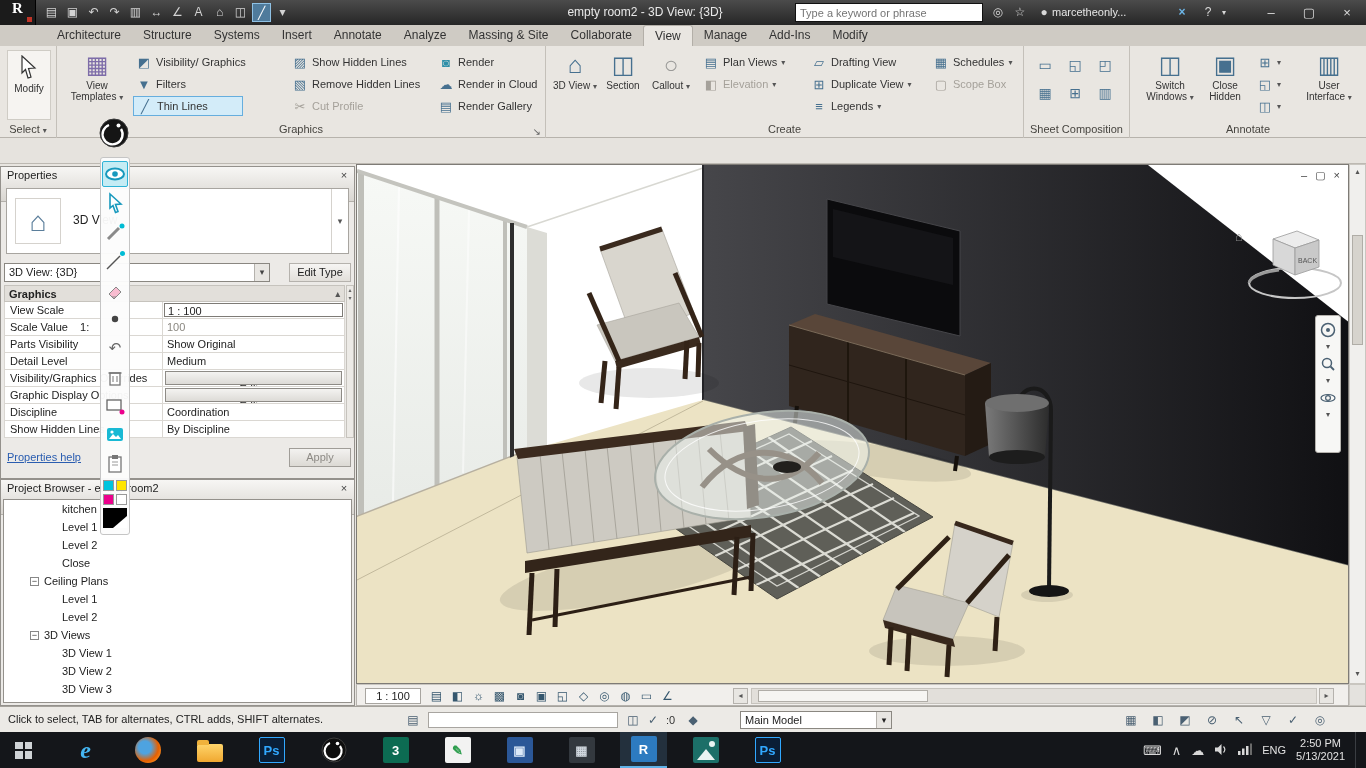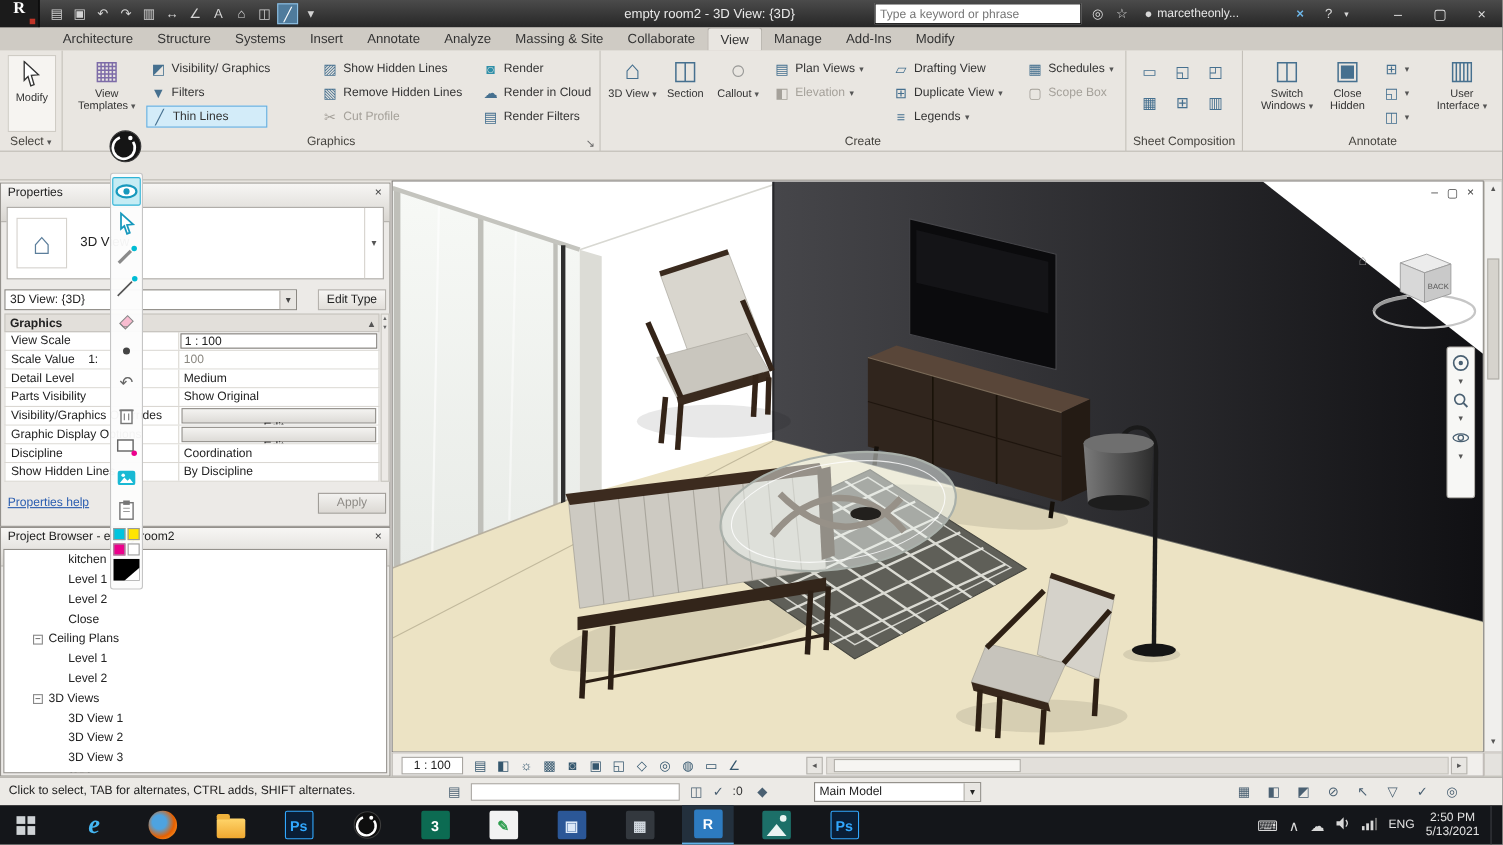--- a/index.html
+++ b/index.html
@@ -215,21 +215,21 @@
       <div class="rsb" style="left:378px;top:6px;width:108px">
         <span class="ic ic-teal">◙</span>
         <span>Render</span>
       </div>
       <div class="rsb" style="left:378px;top:28px;width:108px">
         <span class="ic">☁</span>
         <span>Render in Cloud</span>
       </div>
       <div class="rsb" style="left:378px;top:50px;width:108px">
         <span class="ic">▤</span>
-        <span>Render Filters</span>
+        <span>Render Gallery</span>
       </div>
       <div class="pfoot"><span>Graphics</span></div>
       <span class="launcher">↘</span>
     </div>
 
     <div class="panel" style="left:546px;width:478px">
       <div class="bigbtn" style="left:6px;top:4px;width:46px;height:70px">
         <span class="bic">⌂</span>
         <span>3D View</span> <span class="caret">▾</span>
       </div>
@@ -340,26 +340,26 @@
         <div class="plab">View Scale</div>
         <div class="pval">
             <div class="pcombo">1 : 100</div>
           </div>
       </div>
       <div class="prow">
         <div class="plab">Scale Value&nbsp;&nbsp;&nbsp; 1:</div>
         <div class="pval dimtext">100</div>
       </div>
       <div class="prow">
+        <div class="plab">Parts Visibility</div>
+        <div class="pval">Show Original</div>
+      </div>
+      <div class="prow">
         <div class="plab">Detail Level</div>
         <div class="pval">Medium</div>
-      </div>
-      <div class="prow">
-        <div class="plab">Parts Visibility</div>
-        <div class="pval">Show Original</div>
       </div>
       <div class="prow">
         <div class="plab">Visibility/Graphics Overrides</div>
         <div class="pval">
             <div class="pbtn">Edit...</div>
           </div>
       </div>
       <div class="prow">
         <div class="plab">Graphic Display Options</div>
         <div class="pval">

